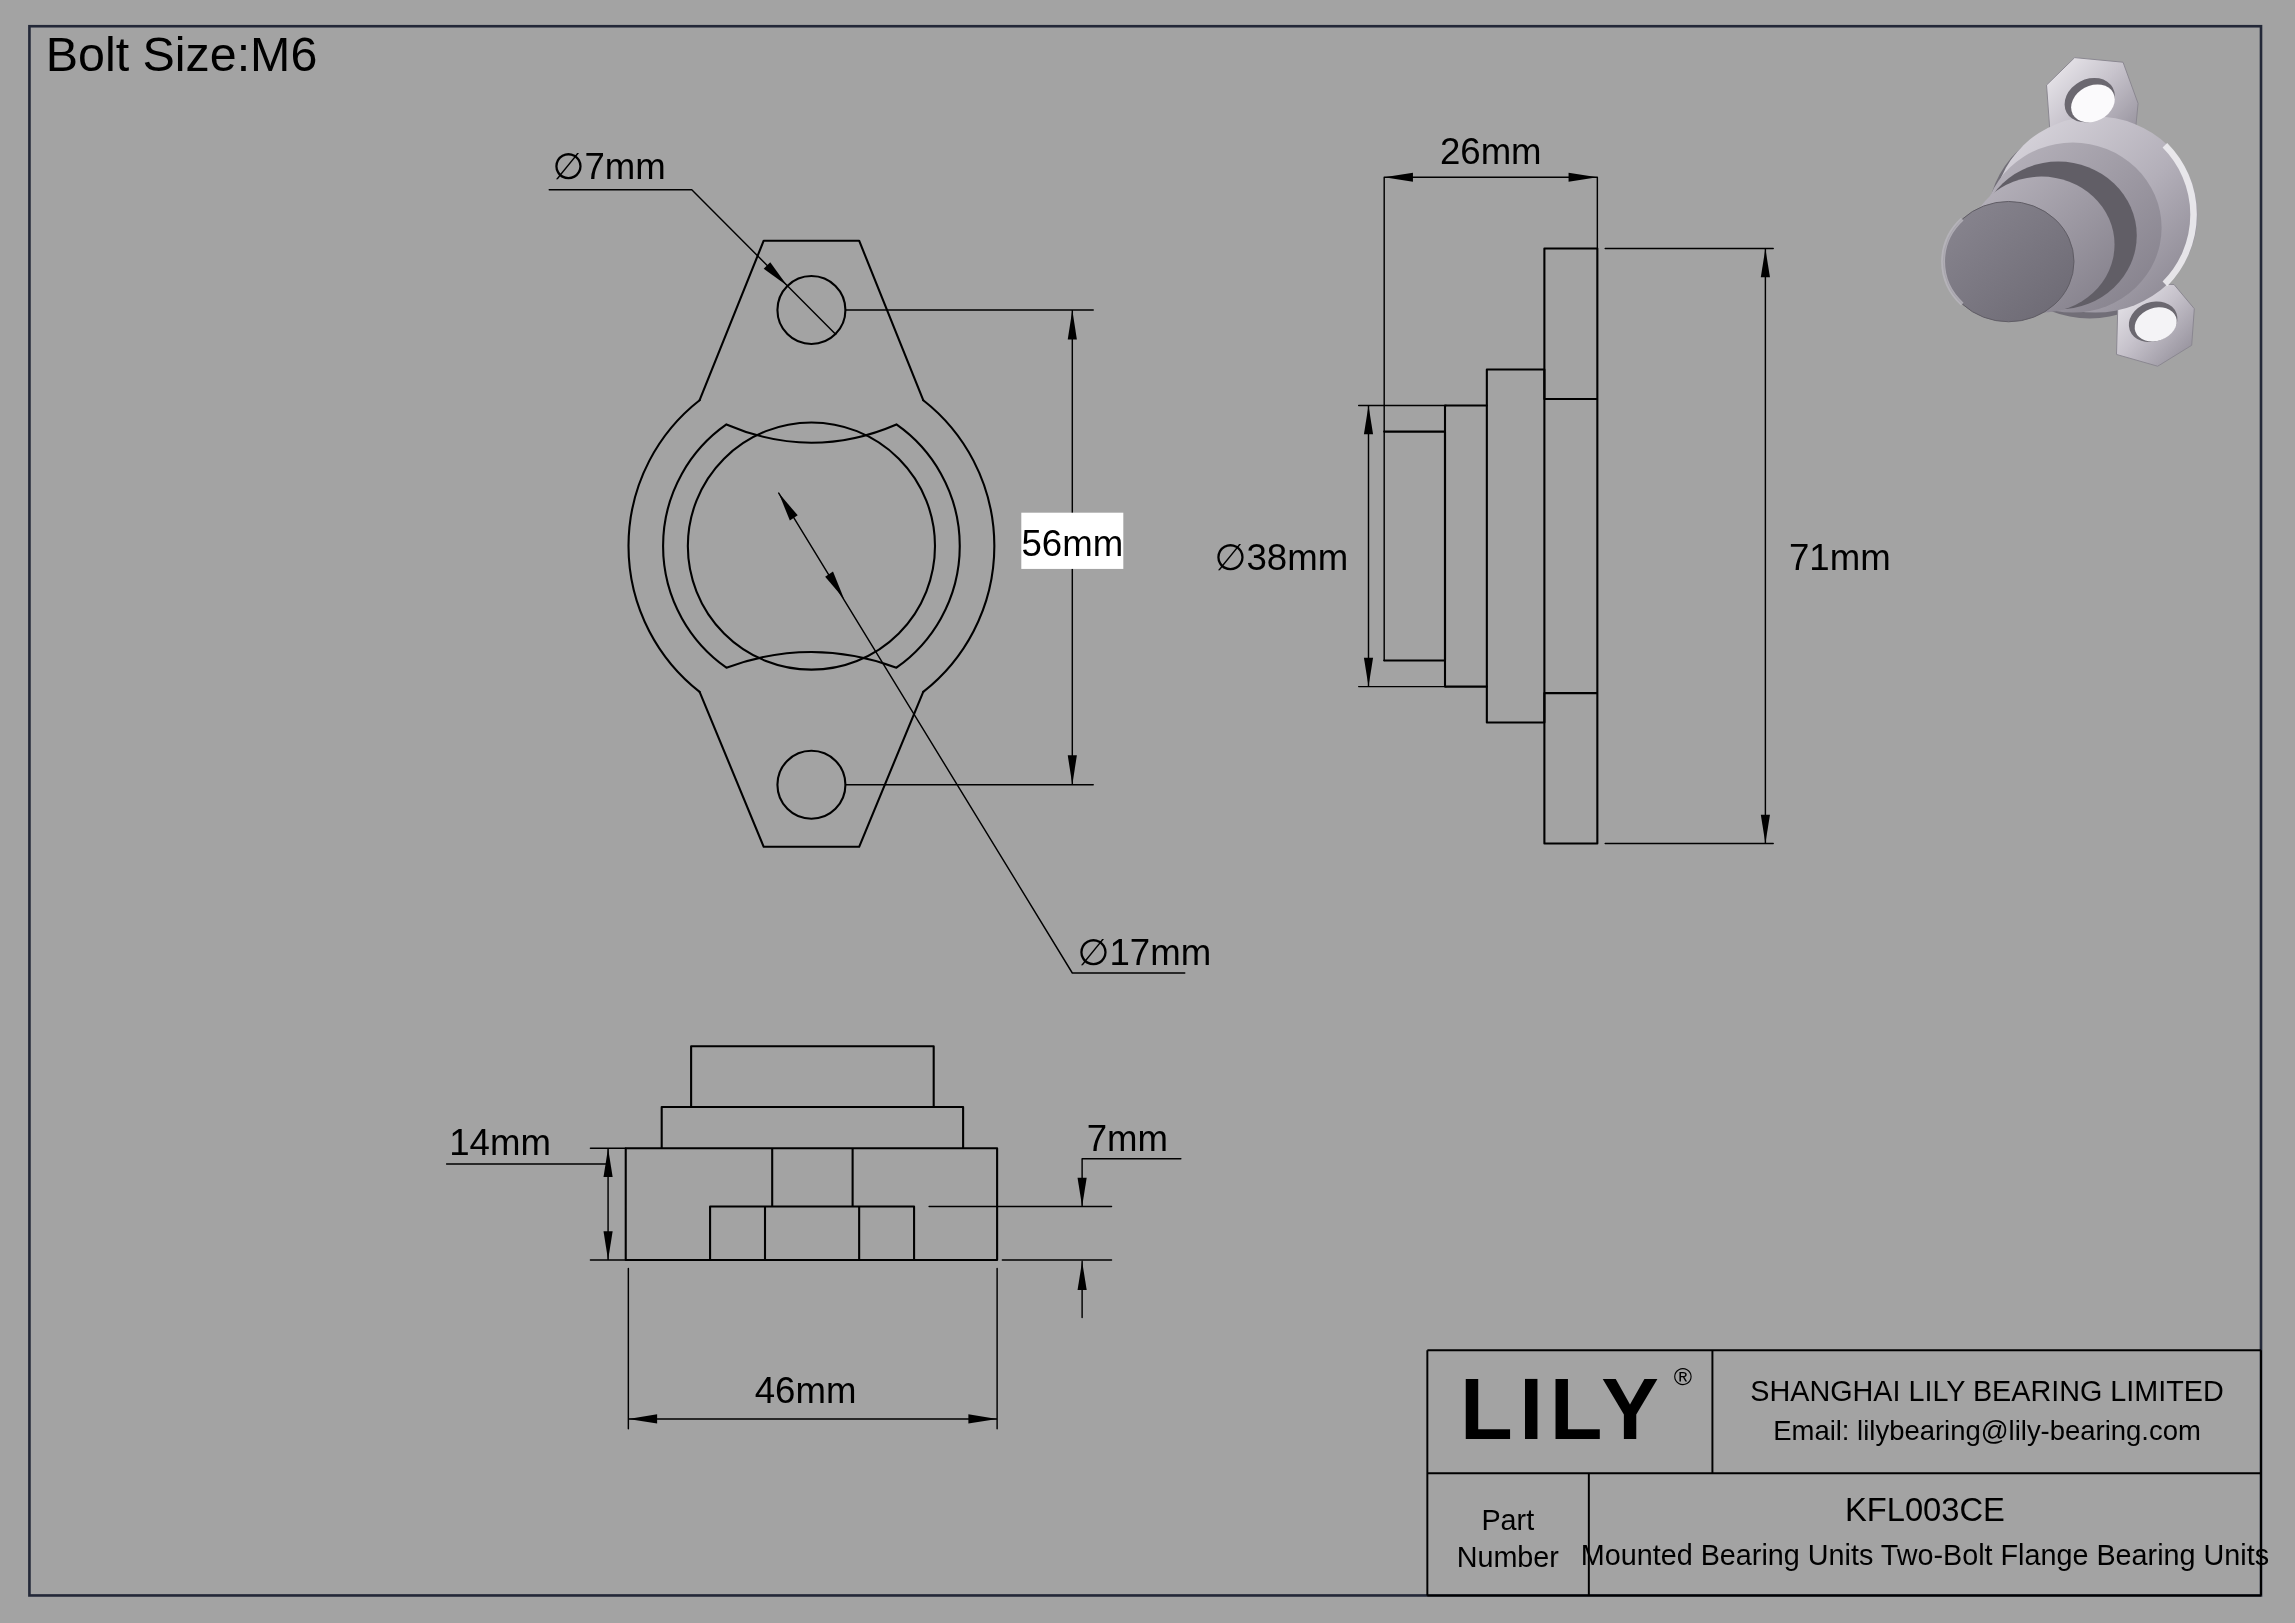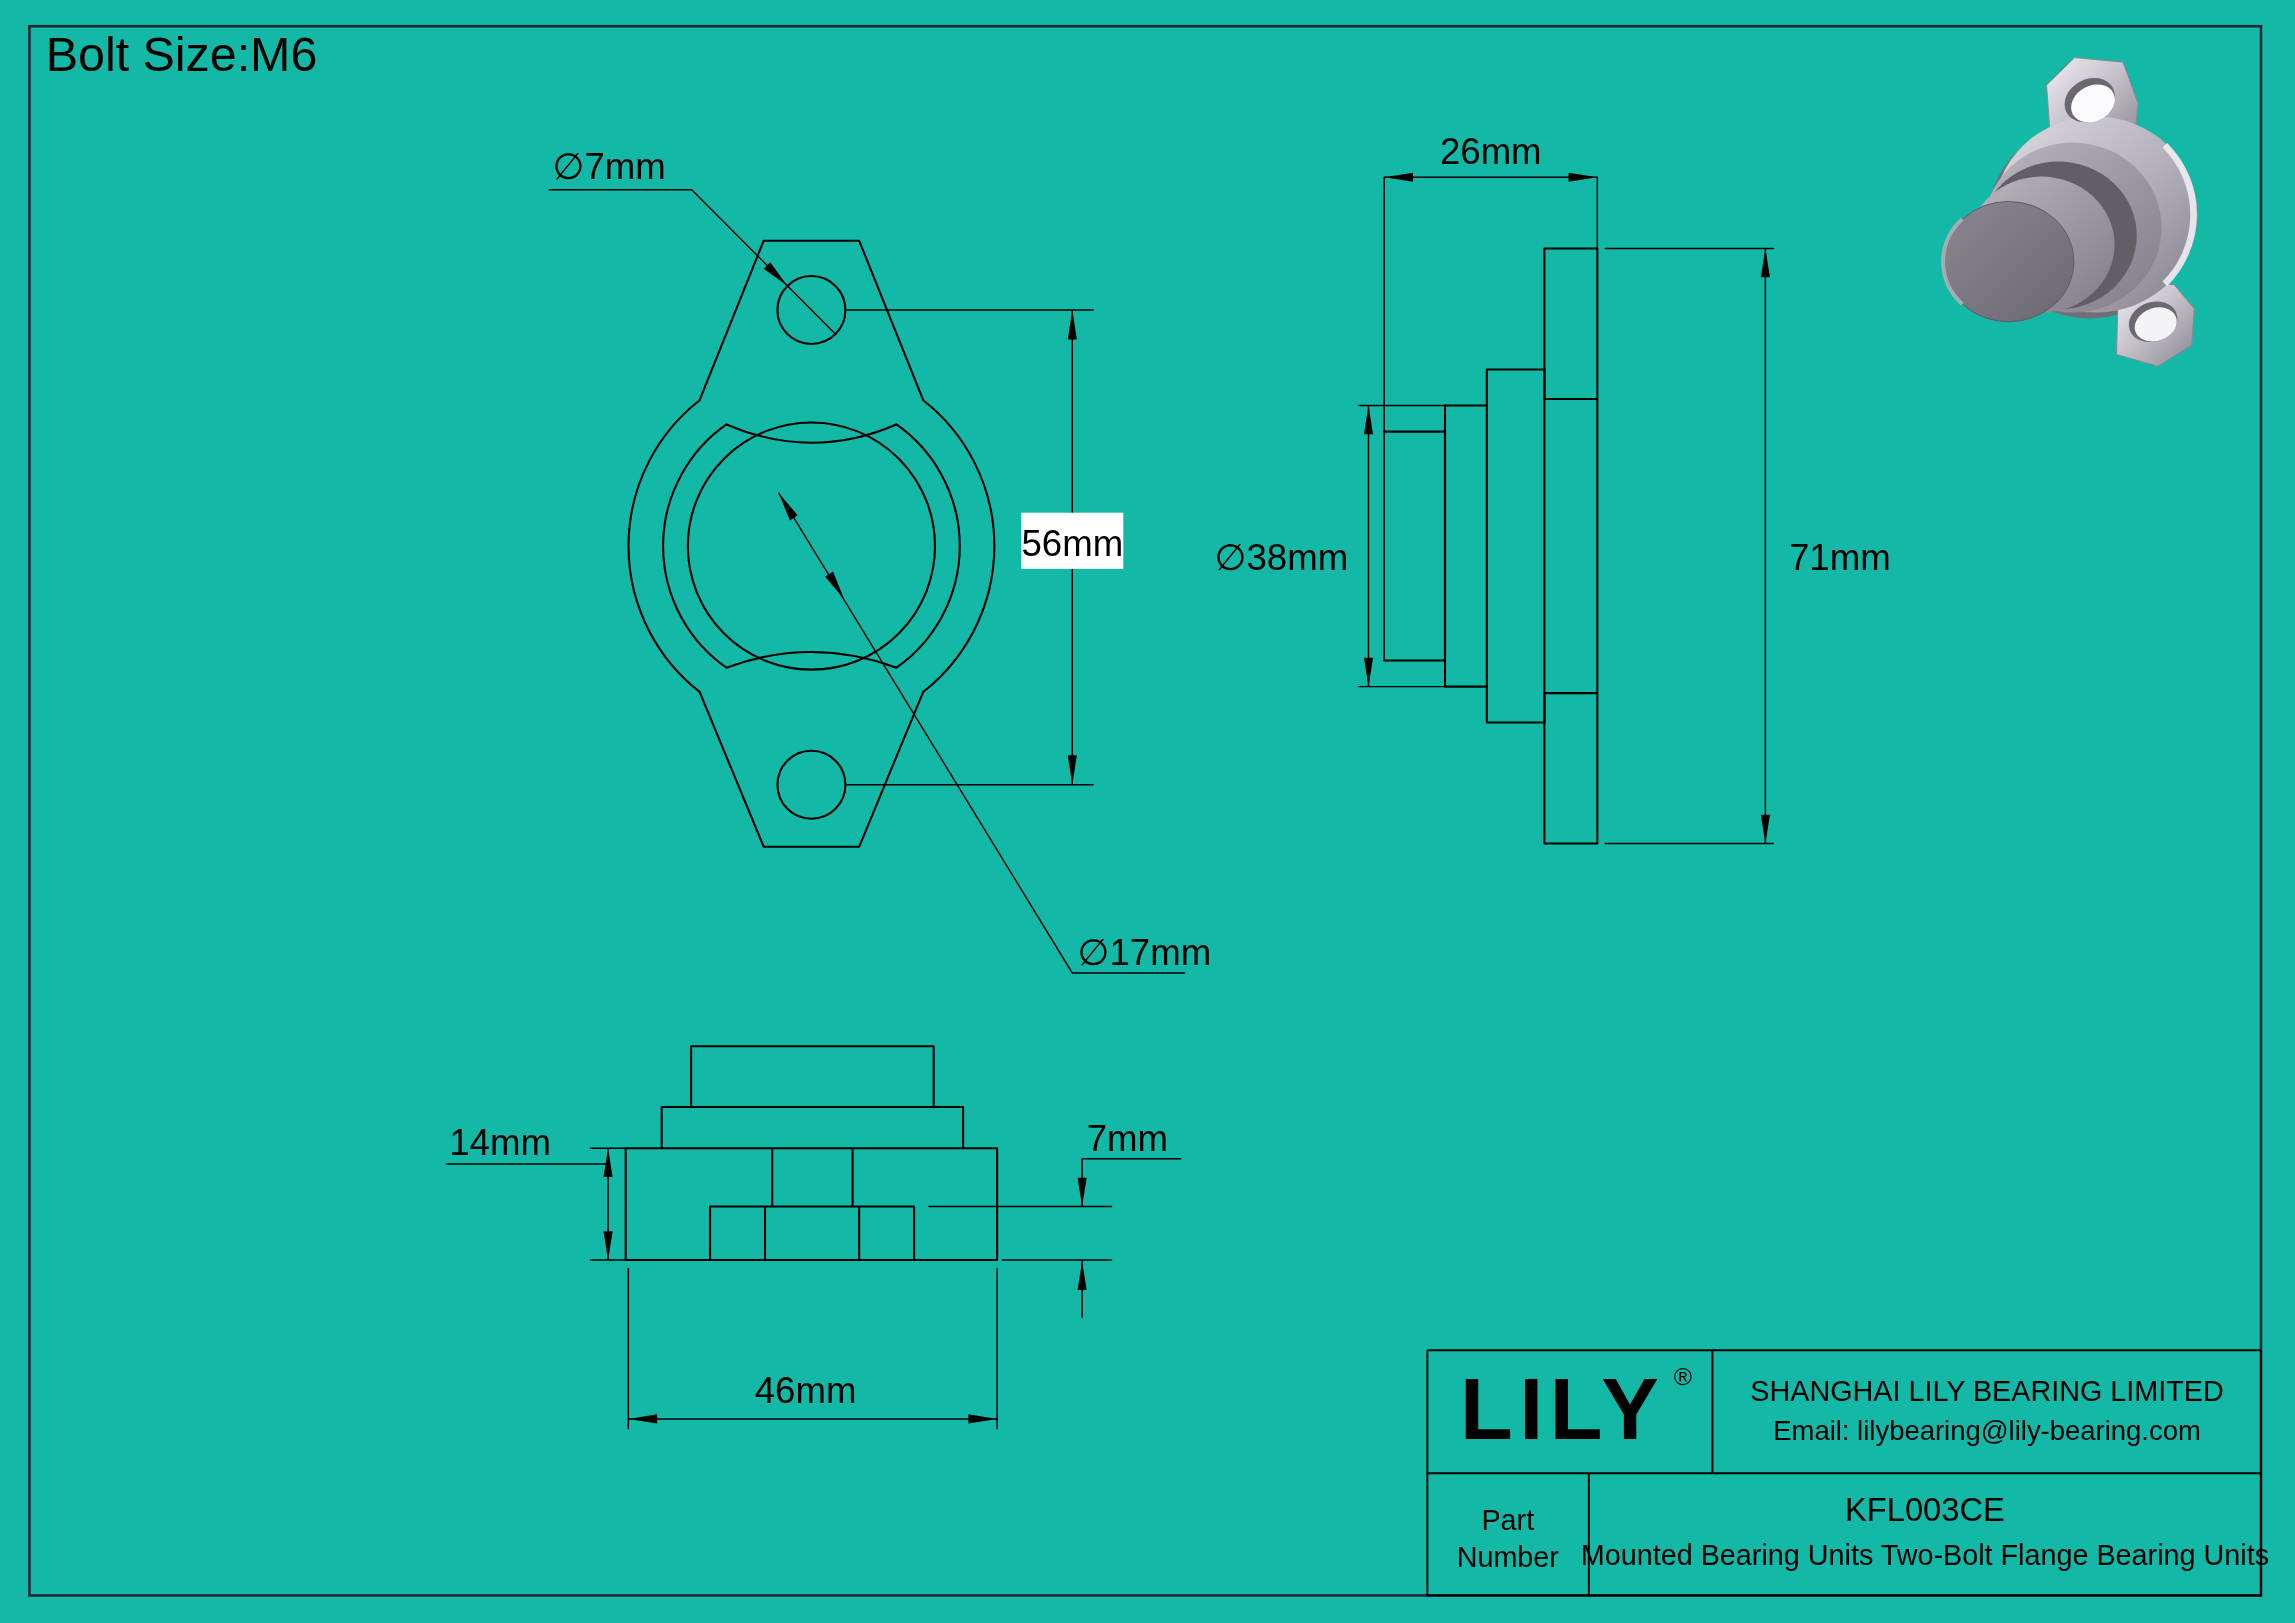--- a/index.html
+++ b/index.html
@@ -1,16 +1,16 @@
 <!DOCTYPE html>
 <html style="font-size:10.5px"><head>
 <meta charset="utf-8">
 <style>
   html,body{margin:0;padding:0;background:#ffffff;}
-  .page{width:2295px;height:1623px;position:relative;background:#14b8a6;}
+  .page{width:2295px;height:1623px;position:relative;background:#a3a3a3;}
   svg{display:block;}
   text{font-family:"Liberation Sans", sans-serif;fill:#000;}
   .s-part{stroke:#000;stroke-width:3.2;fill:none;stroke-linejoin:round;stroke-linecap:round;}
   .s-dim{stroke:#000;stroke-width:2.2;fill:none;stroke-linecap:round;}
   .s-tb{stroke:#000;stroke-width:3;fill:none;}
   .arr{fill:#000;stroke:none;}
   .t-dim{font-size:56px;}
   .t-bolt{font-size:74px;}
   .t-logo{font-size:132px;font-weight:bold;letter-spacing:10px;}
   .t-reg{font-size:38px;}

